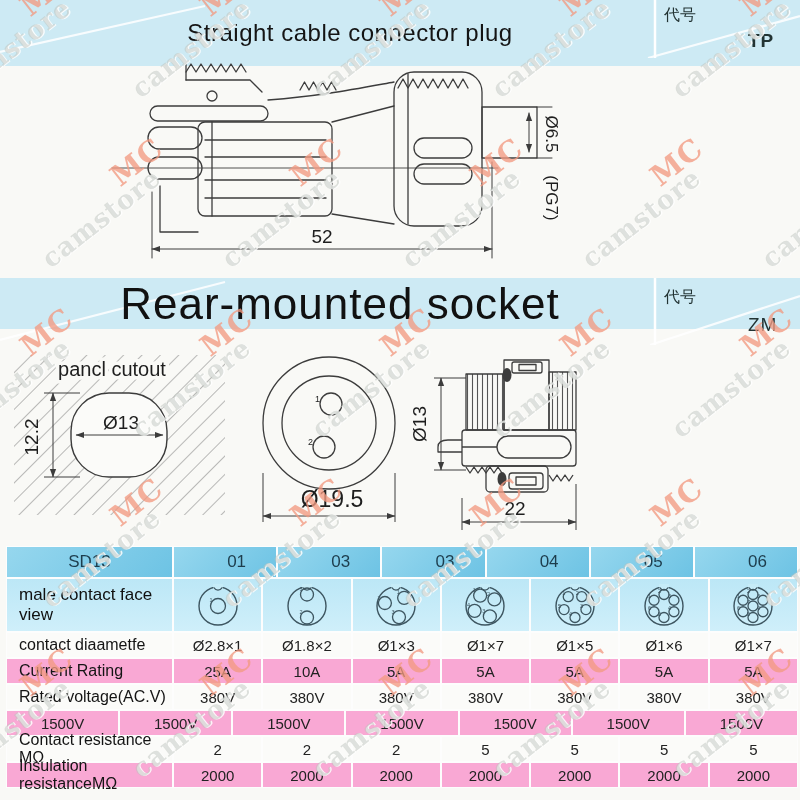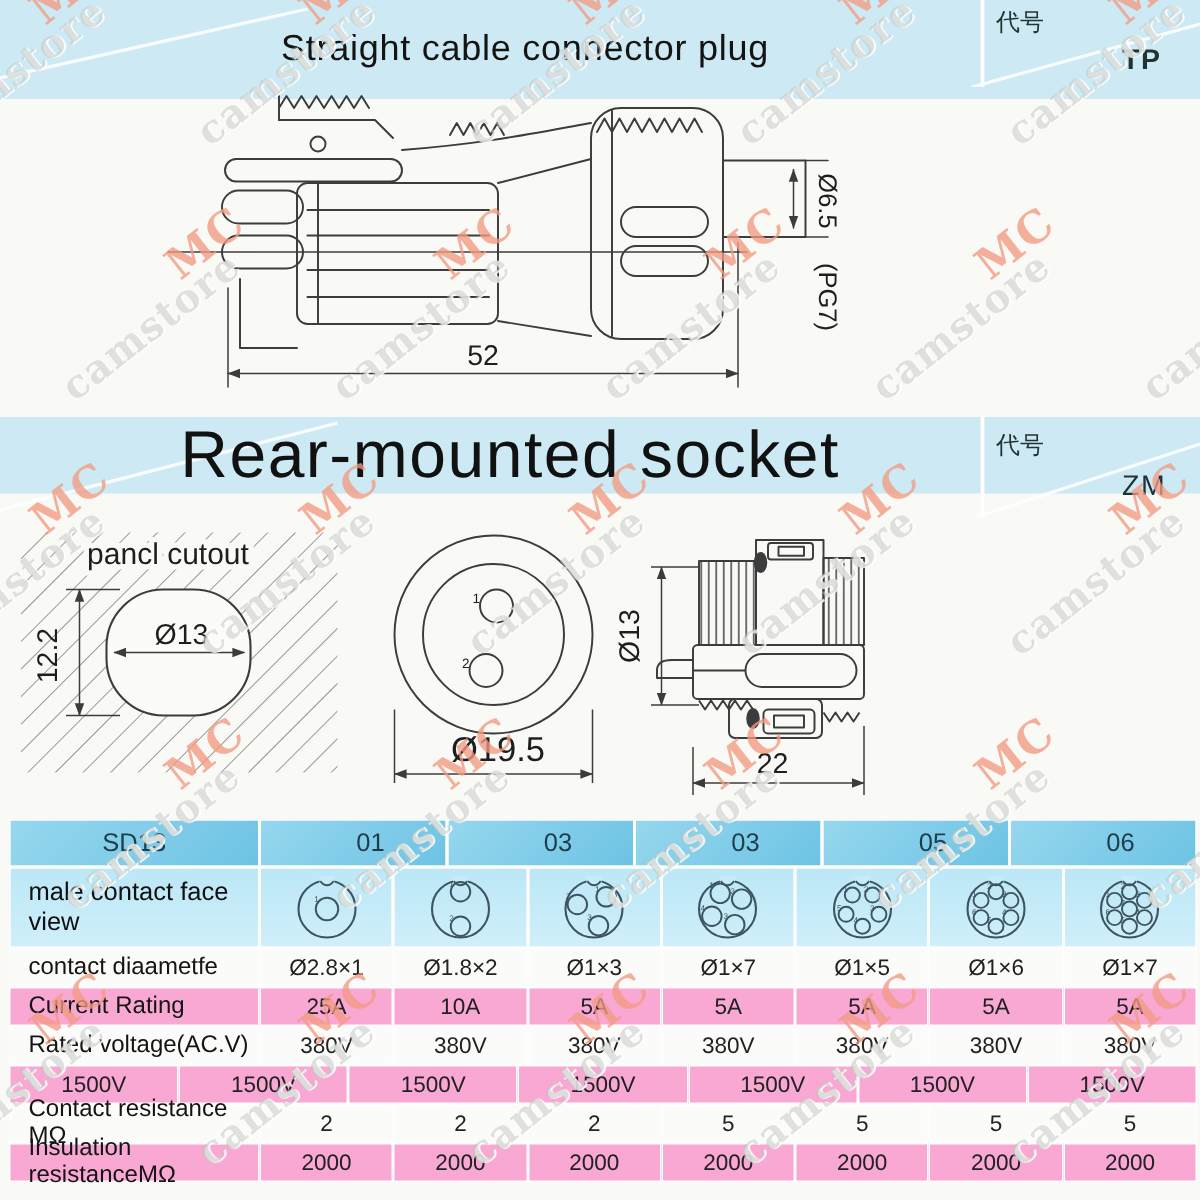--- a/index.html
+++ b/index.html
@@ -209,20 +209,21 @@
     <text class="dim" x="426" y="424" text-anchor="middle" transform="rotate(-90 426 424)">Ø13</text>
     <text class="dim" x="515" y="515" text-anchor="middle">22</text>
   </svg>
 
   <div class="spec-table" id="spec-table">
       <div class="trow header">
         <div class="tcell label">SD13</div>
         <div class="tcell ">01</div>
         <div class="tcell ">03</div>
         <div class="tcell ">03</div>
+        <div class="tcell ">04</div>
         <div class="tcell ">05</div>
         <div class="tcell ">06</div>
       </div>
       <div class="trow face">
         <div class="tcell label">male contact face view</div>
         <div class="tcell ">
           <svg viewBox="0 0 46 46" class="face-icon">
             <circle cx="23" cy="24" r="19" fill="none" stroke="#3d5560" stroke-width="1.4"></circle>
             <rect x="18" y="2" width="10" height="6" fill="#c6ecf8"></rect>
             <path d="M18.5 5.4 Q23 11 27.5 5.4" fill="none" stroke="#3d5560" stroke-width="1.3"></path>

